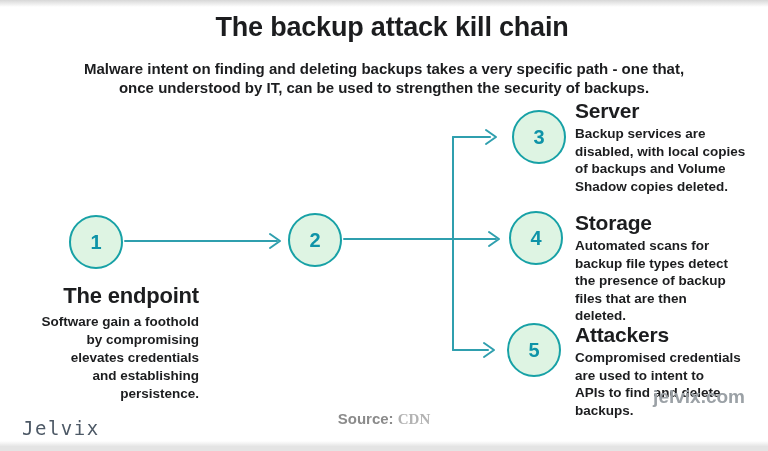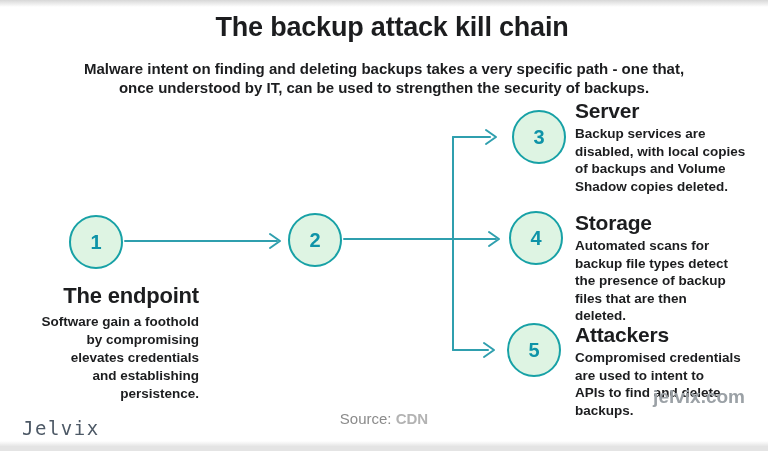--- a/index.html
+++ b/index.html
@@ -78,22 +78,22 @@
     position:absolute;left:22px;top:403px;
     font-family:"DejaVu Sans Mono", monospace;
     font-size:19px;font-weight:400;letter-spacing:1.5px;
     color:var(--logo);
     margin-top:14px;
   }
   .source{
     position:absolute;left:0;top:410px;width:768px;
     text-align:center;font-size:15px;
   }
-  .source .source-label{color:var(--source-label);font-weight:400;}
-  .source .source-value{color:var(--source-value);font-weight:600;}
+  .source .source-label{color:var(--source-label);font-weight:700;}
+  .source .source-value{color:var(--source-value);font-weight:600;font-family:Liberation Serif, serif;}
   .website{
     position:absolute;right:23px;top:386px;
     font-size:19px;font-weight:700;color:var(--website);
   }
 </style>
 </head>
 <body>
 
 <div id="canvas">
   <div class="edge-top"></div>

